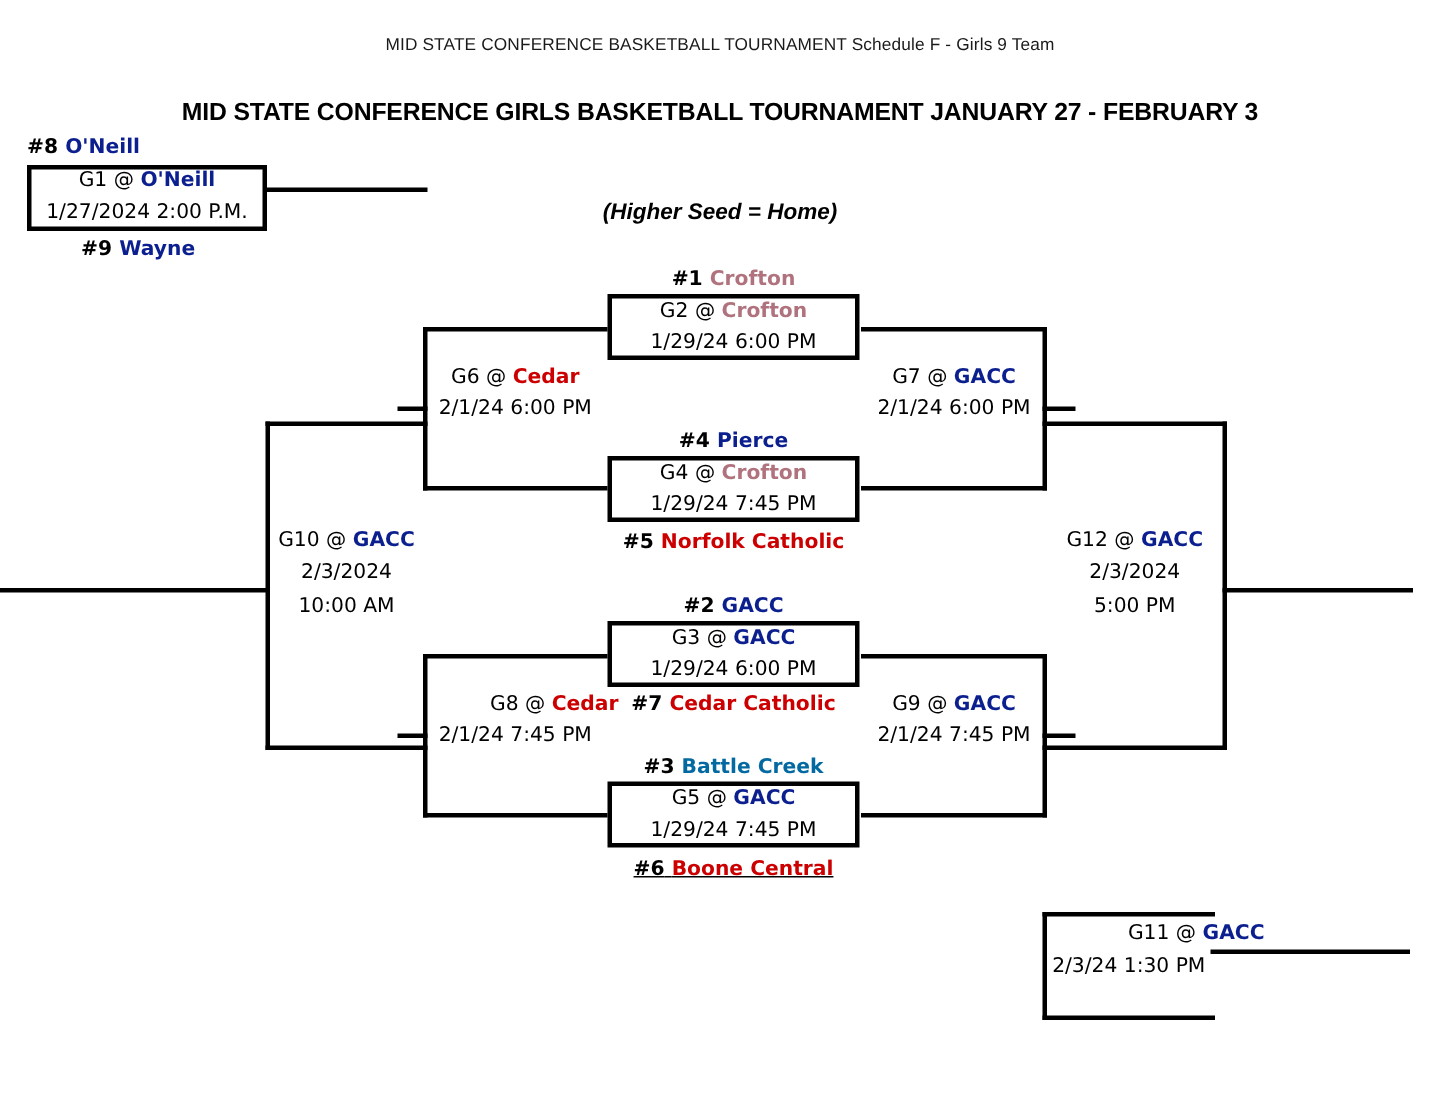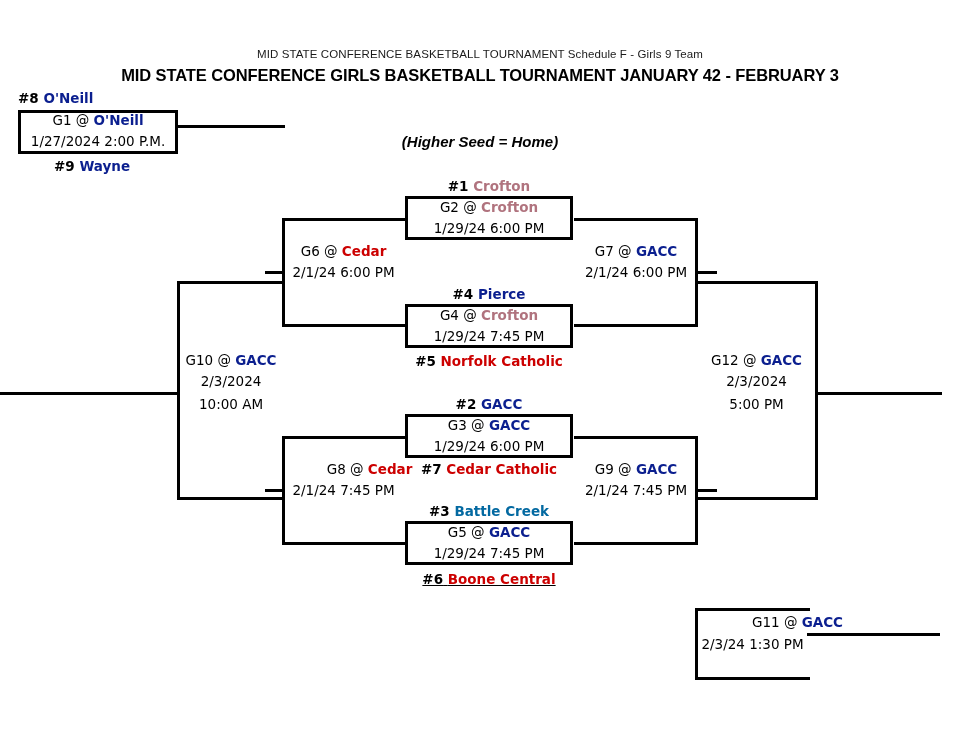--- a/index.html
+++ b/index.html
@@ -22,21 +22,20 @@
   
   .abs { position: absolute; white-space: nowrap; }
   .ctr { text-align: center; }
 
   .doc-header {
     top: 24px; left: 0; width: 960px;
     font-family: "Liberation Sans", sans-serif;
     font-size: 11.5px;
     letter-spacing: 0.1px;
     color: #1a1a1a;
-    margin-top: 24px;
   }
   .main-title {
     top: 66px; left: 0; width: 960px;
     font-family: "Liberation Sans", sans-serif;
     font-weight: bold;
     font-size: 16.5px;
     letter-spacing: -0.1px;
     color: #000000;
   }
   .note {
@@ -92,21 +91,21 @@
     box-sizing: border-box;
   }
 </style>
 </head>
 <body>
 
 <div id="page">
 
   <div class="abs ctr doc-header">MID STATE CONFERENCE BASKETBALL TOURNAMENT Schedule F - Girls 9 Team</div>
 
-  <div class="abs ctr main-title">MID STATE CONFERENCE GIRLS BASKETBALL TOURNAMENT JANUARY 42 - FEBRUARY 3</div>
+  <div class="abs ctr main-title">MID STATE CONFERENCE GIRLS BASKETBALL TOURNAMENT JANUARY 27 - FEBRUARY 3</div>
 
   <div class="abs ctr note">(Higher Seed = Home)</div>
 
   <div class="abs seed" style="top:90px; left:18px;">
     <span class="num">#8</span> 
     <span style="color:#0b1f8f">O'Neill</span>
   </div>
 
   <div class="gamebox" style="left:18px; top:110px; width:160px; height:44px;"></div>
   <div class="abs gl" style="top:112px; left:18px; width:160px; text-align:center;">

